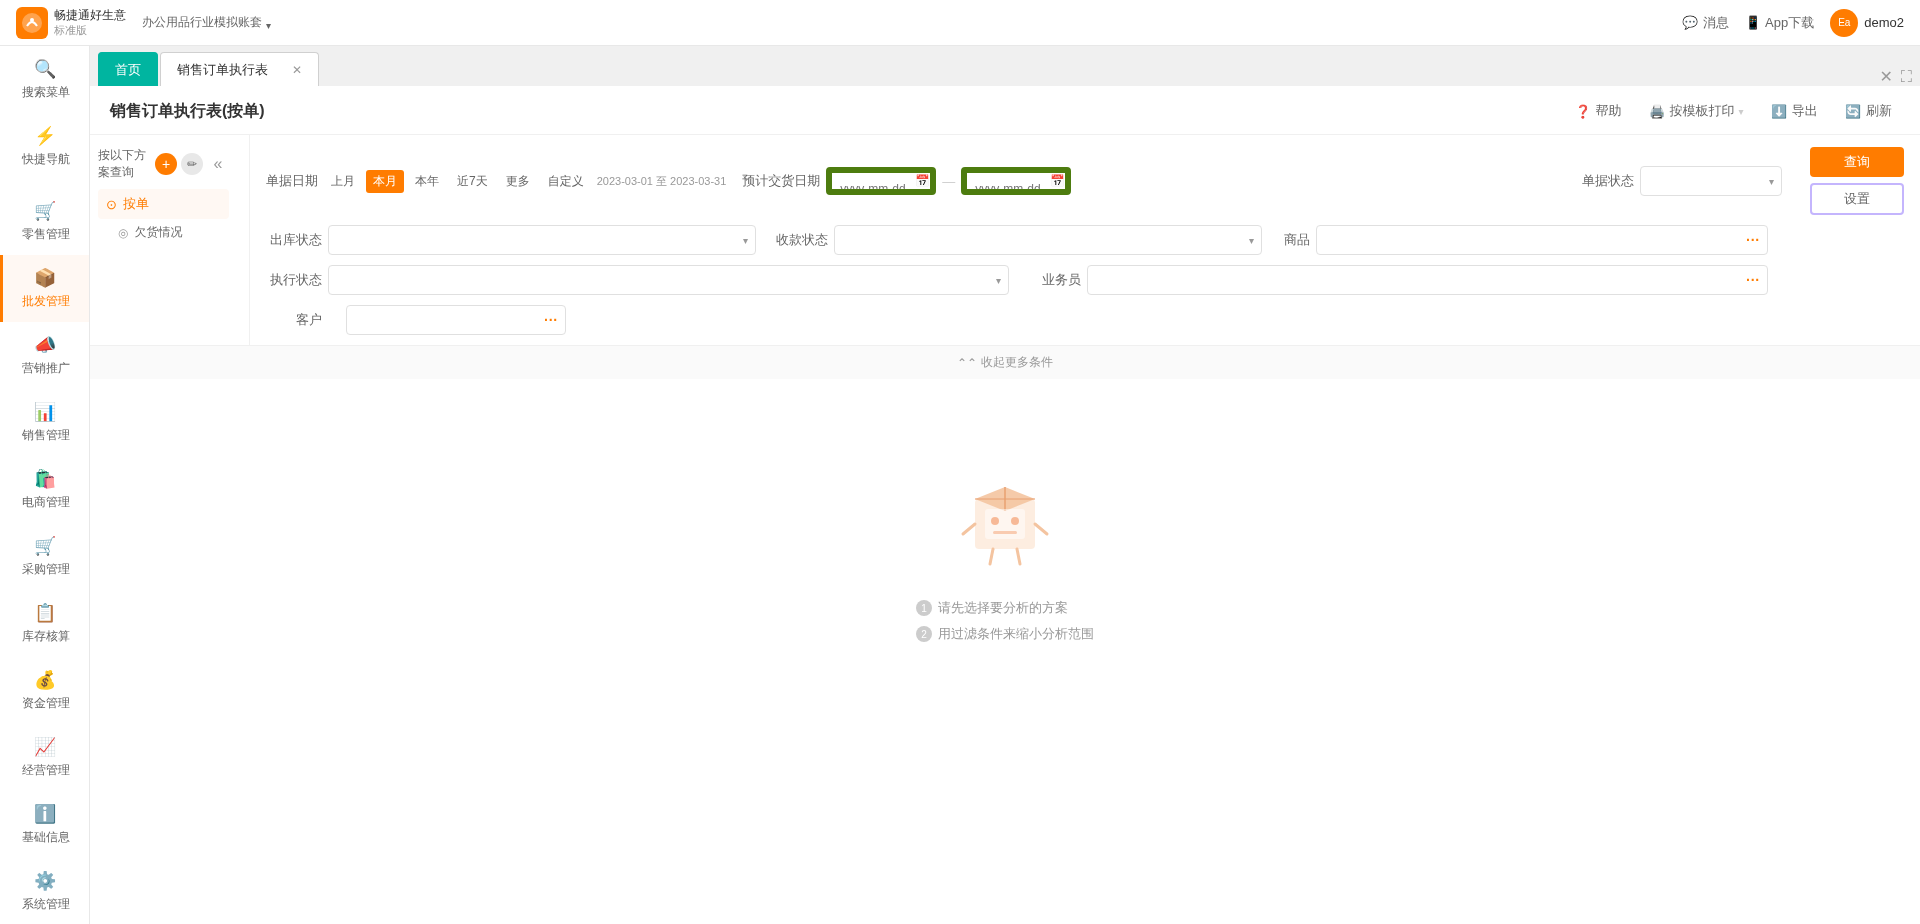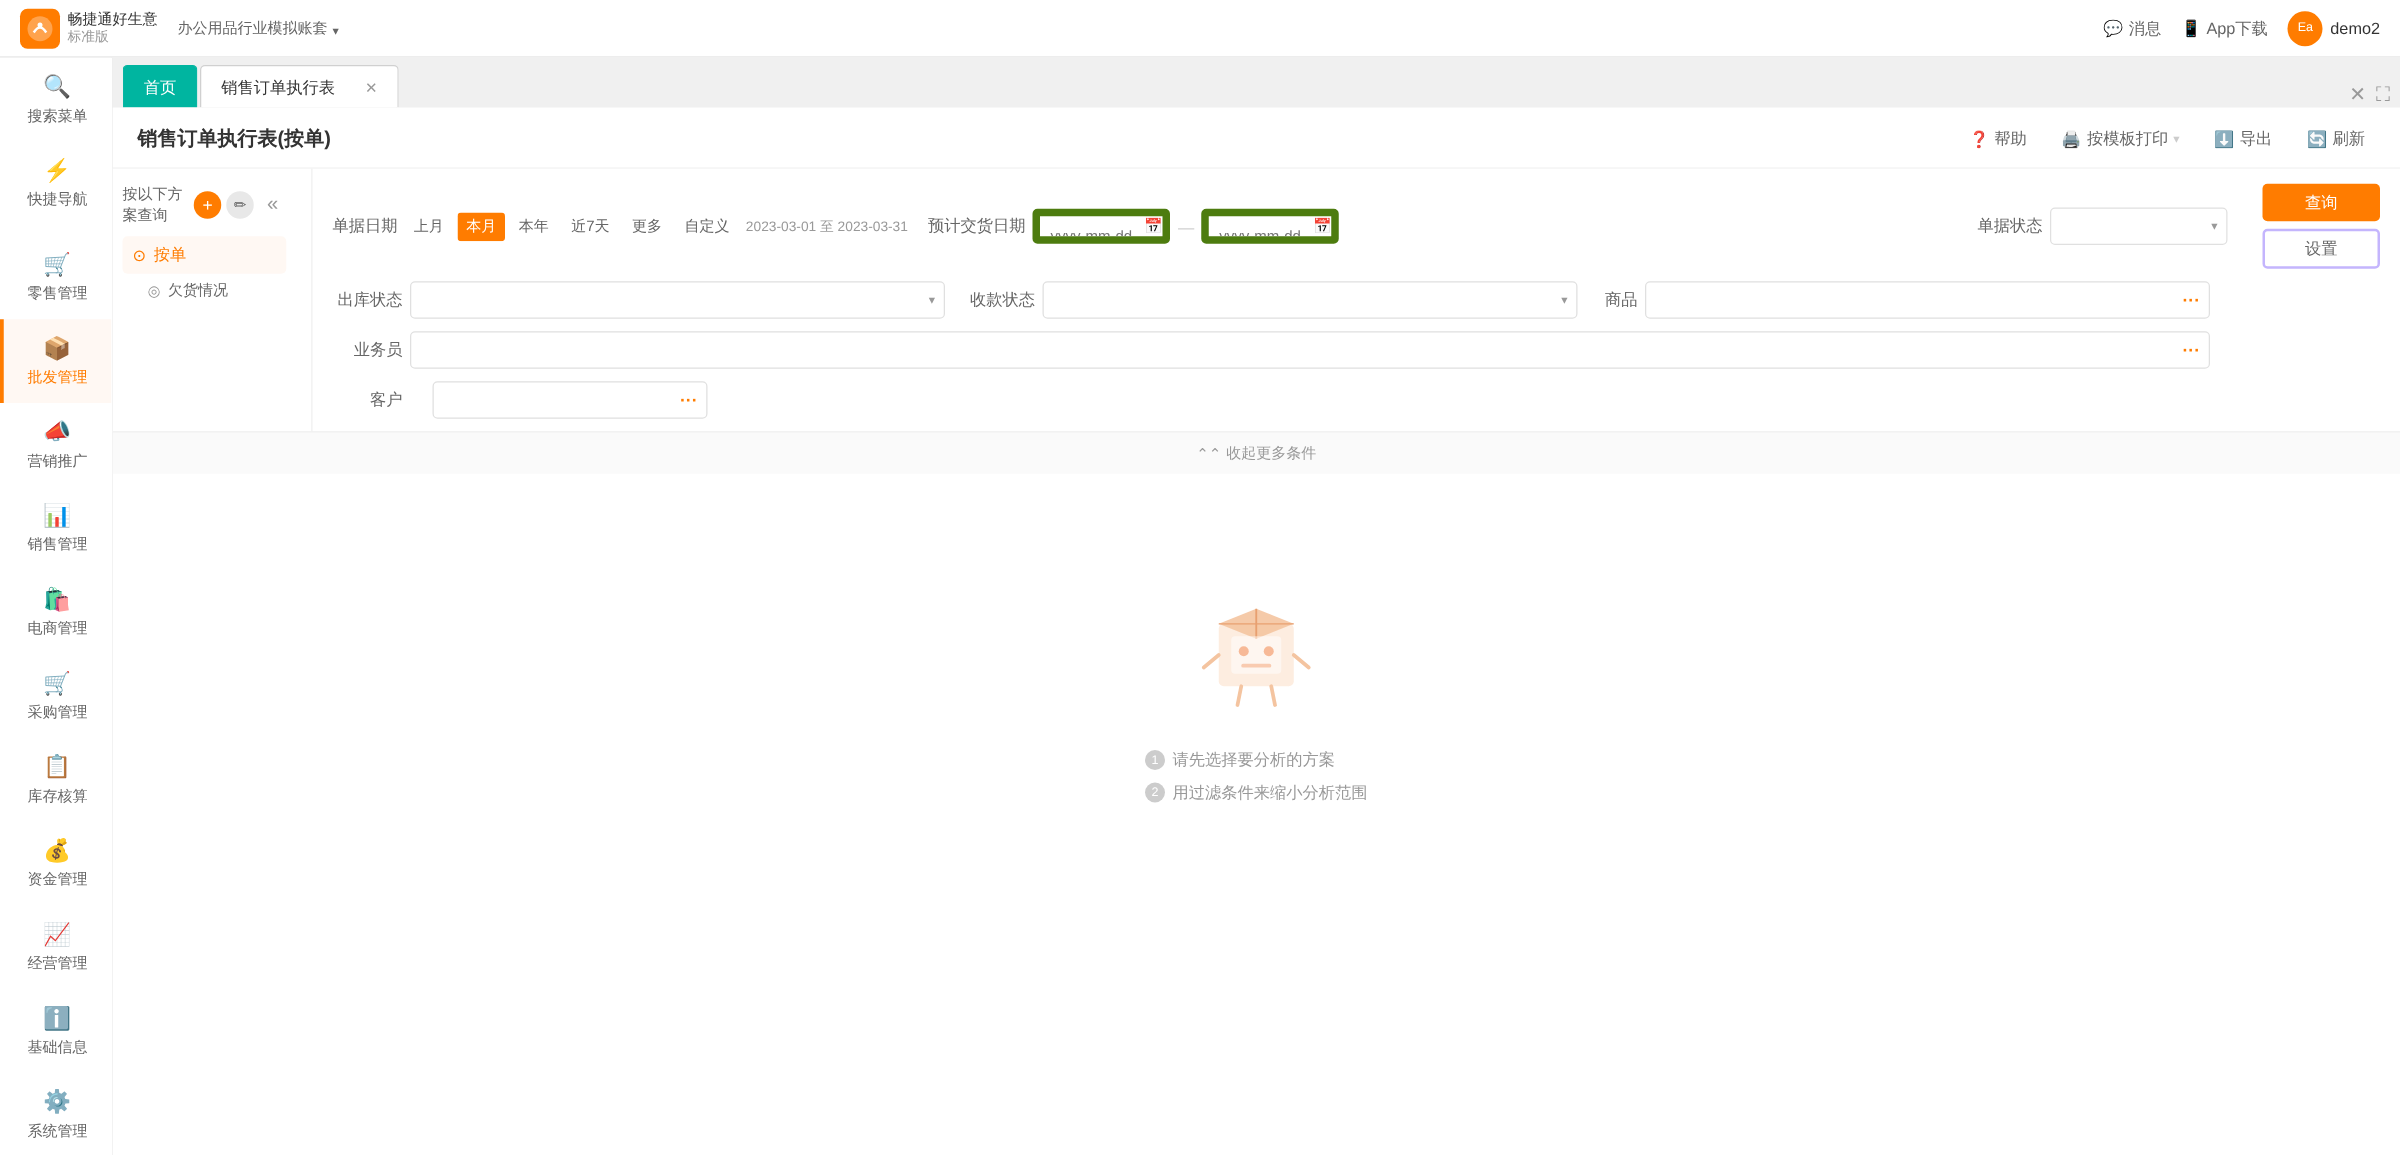--- a/index.html
+++ b/index.html
@@ -495,20 +495,29 @@
                 <div style="flex:1;position:relative;">
                   <input class="filter-input" type="text" style="">
                   <span class="filter-dots">···</span>
                 </div>
               </div>
               <div style="min-width:120px;"></div>
             </div>
 
             <div style="display:flex;align-items:center;gap:16px;margin-bottom:10px;">
               <div style="display:flex;align-items:center;gap:6px;flex:1;">
+                <span style="font-size:13px;color:#666;white-space:nowrap;min-width:56px;text-align:right;">执行状态</span>
+                <div style="flex:1;position:relative;">
+                  <select class="filter-select">
+                    <option value=""></option>
+                  </select>
+                  <span class="select-arrow chevron-down"></span>
+                </div>
+              </div>
+              <div style="display:flex;align-items:center;gap:6px;flex:1;">
                 <span style="font-size:13px;color:#666;white-space:nowrap;min-width:56px;text-align:right;">业务员</span>
                 <div style="flex:1;position:relative;">
                   <input class="filter-input" type="text" style="">
                   <span class="filter-dots">···</span>
                 </div>
               </div>
               <div style="min-width:120px;"></div>
             </div>
 
             <div style="display:flex;align-items:center;gap:16px;margin-bottom:10px;">

